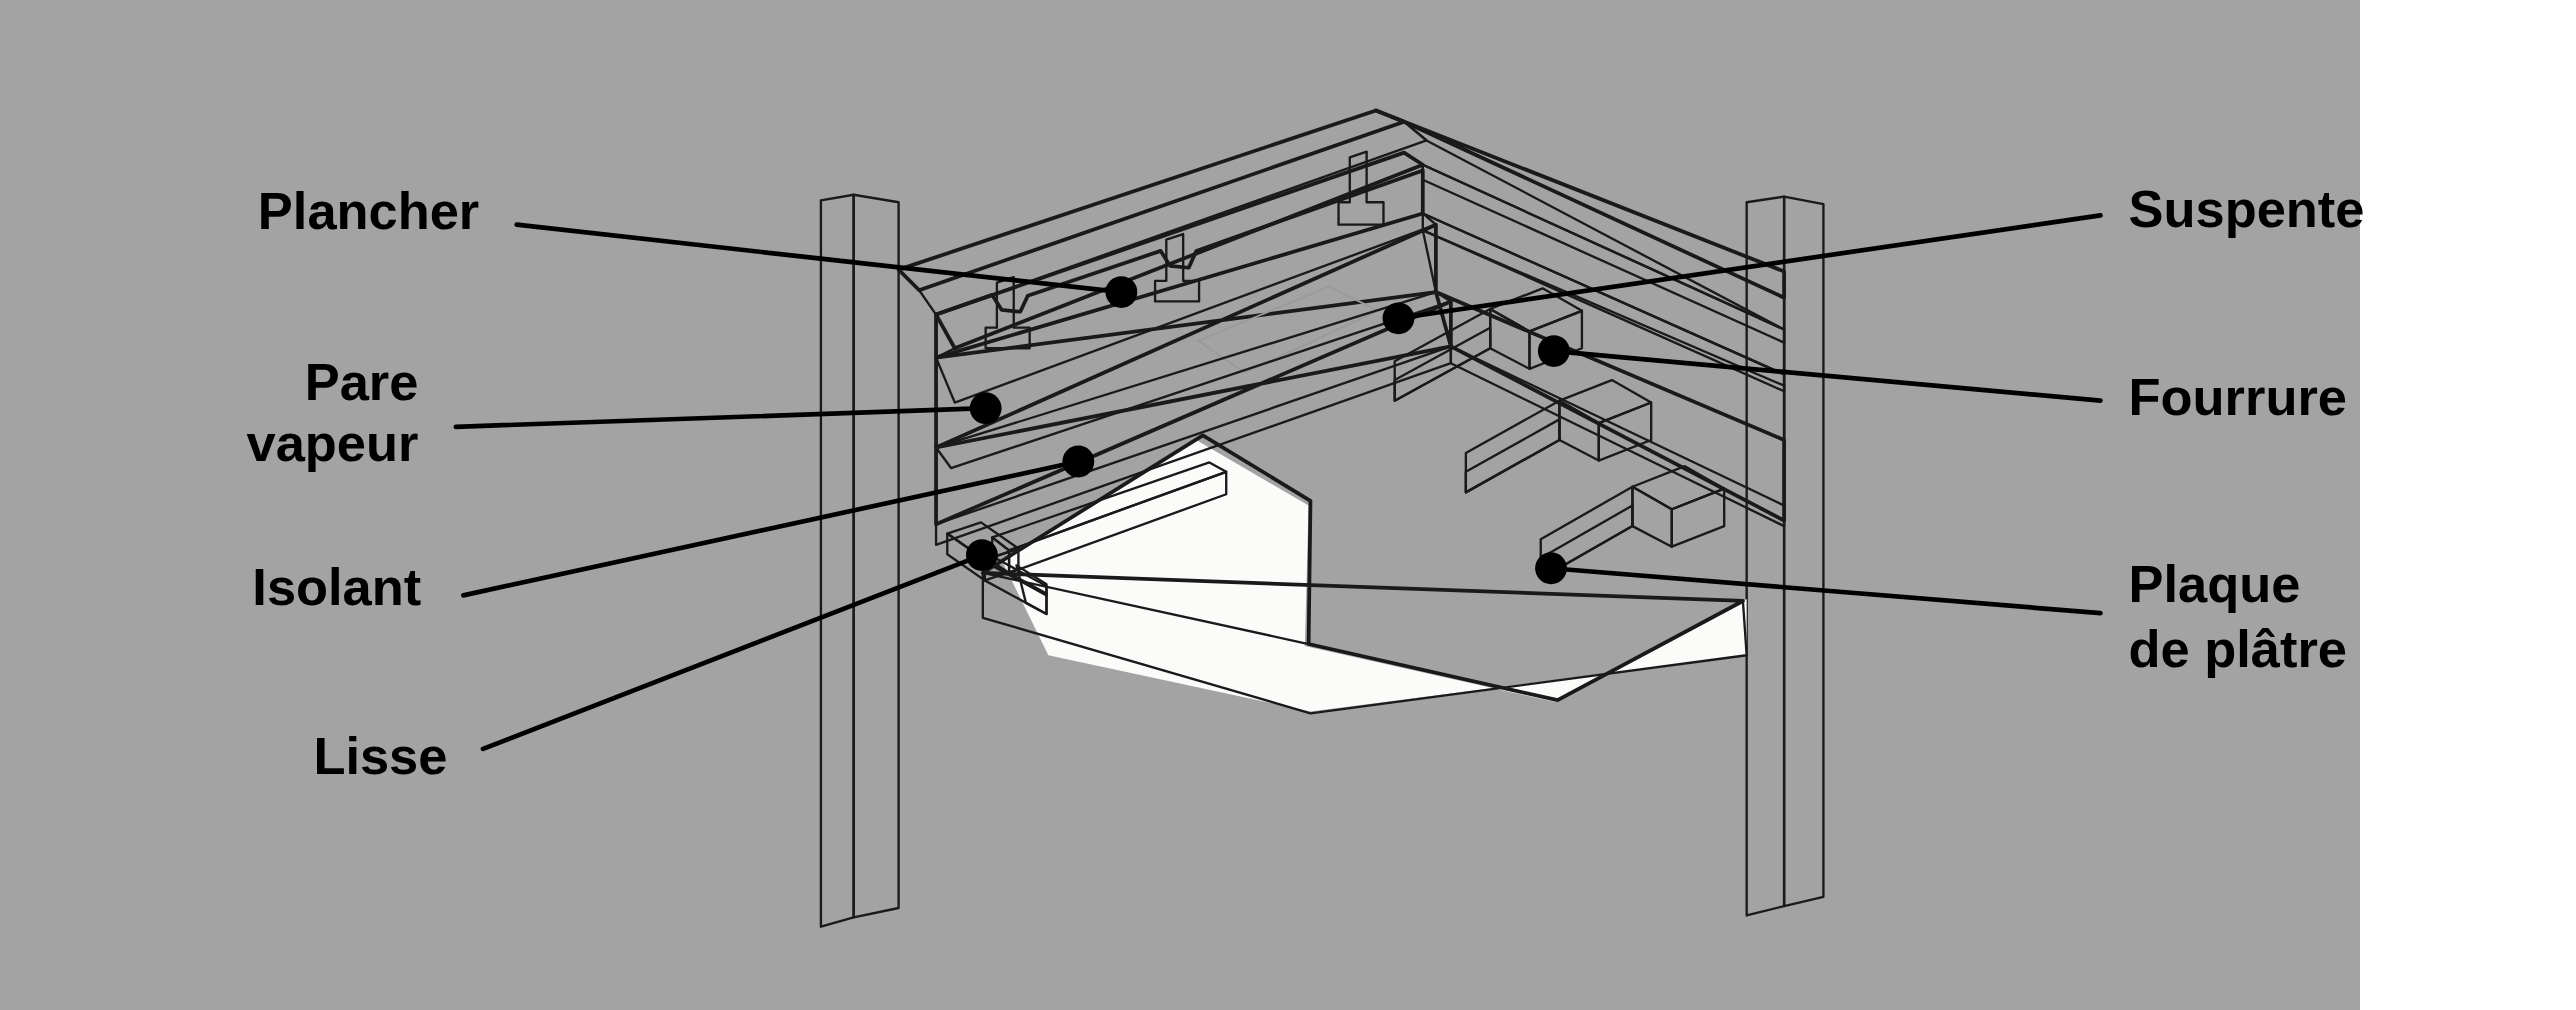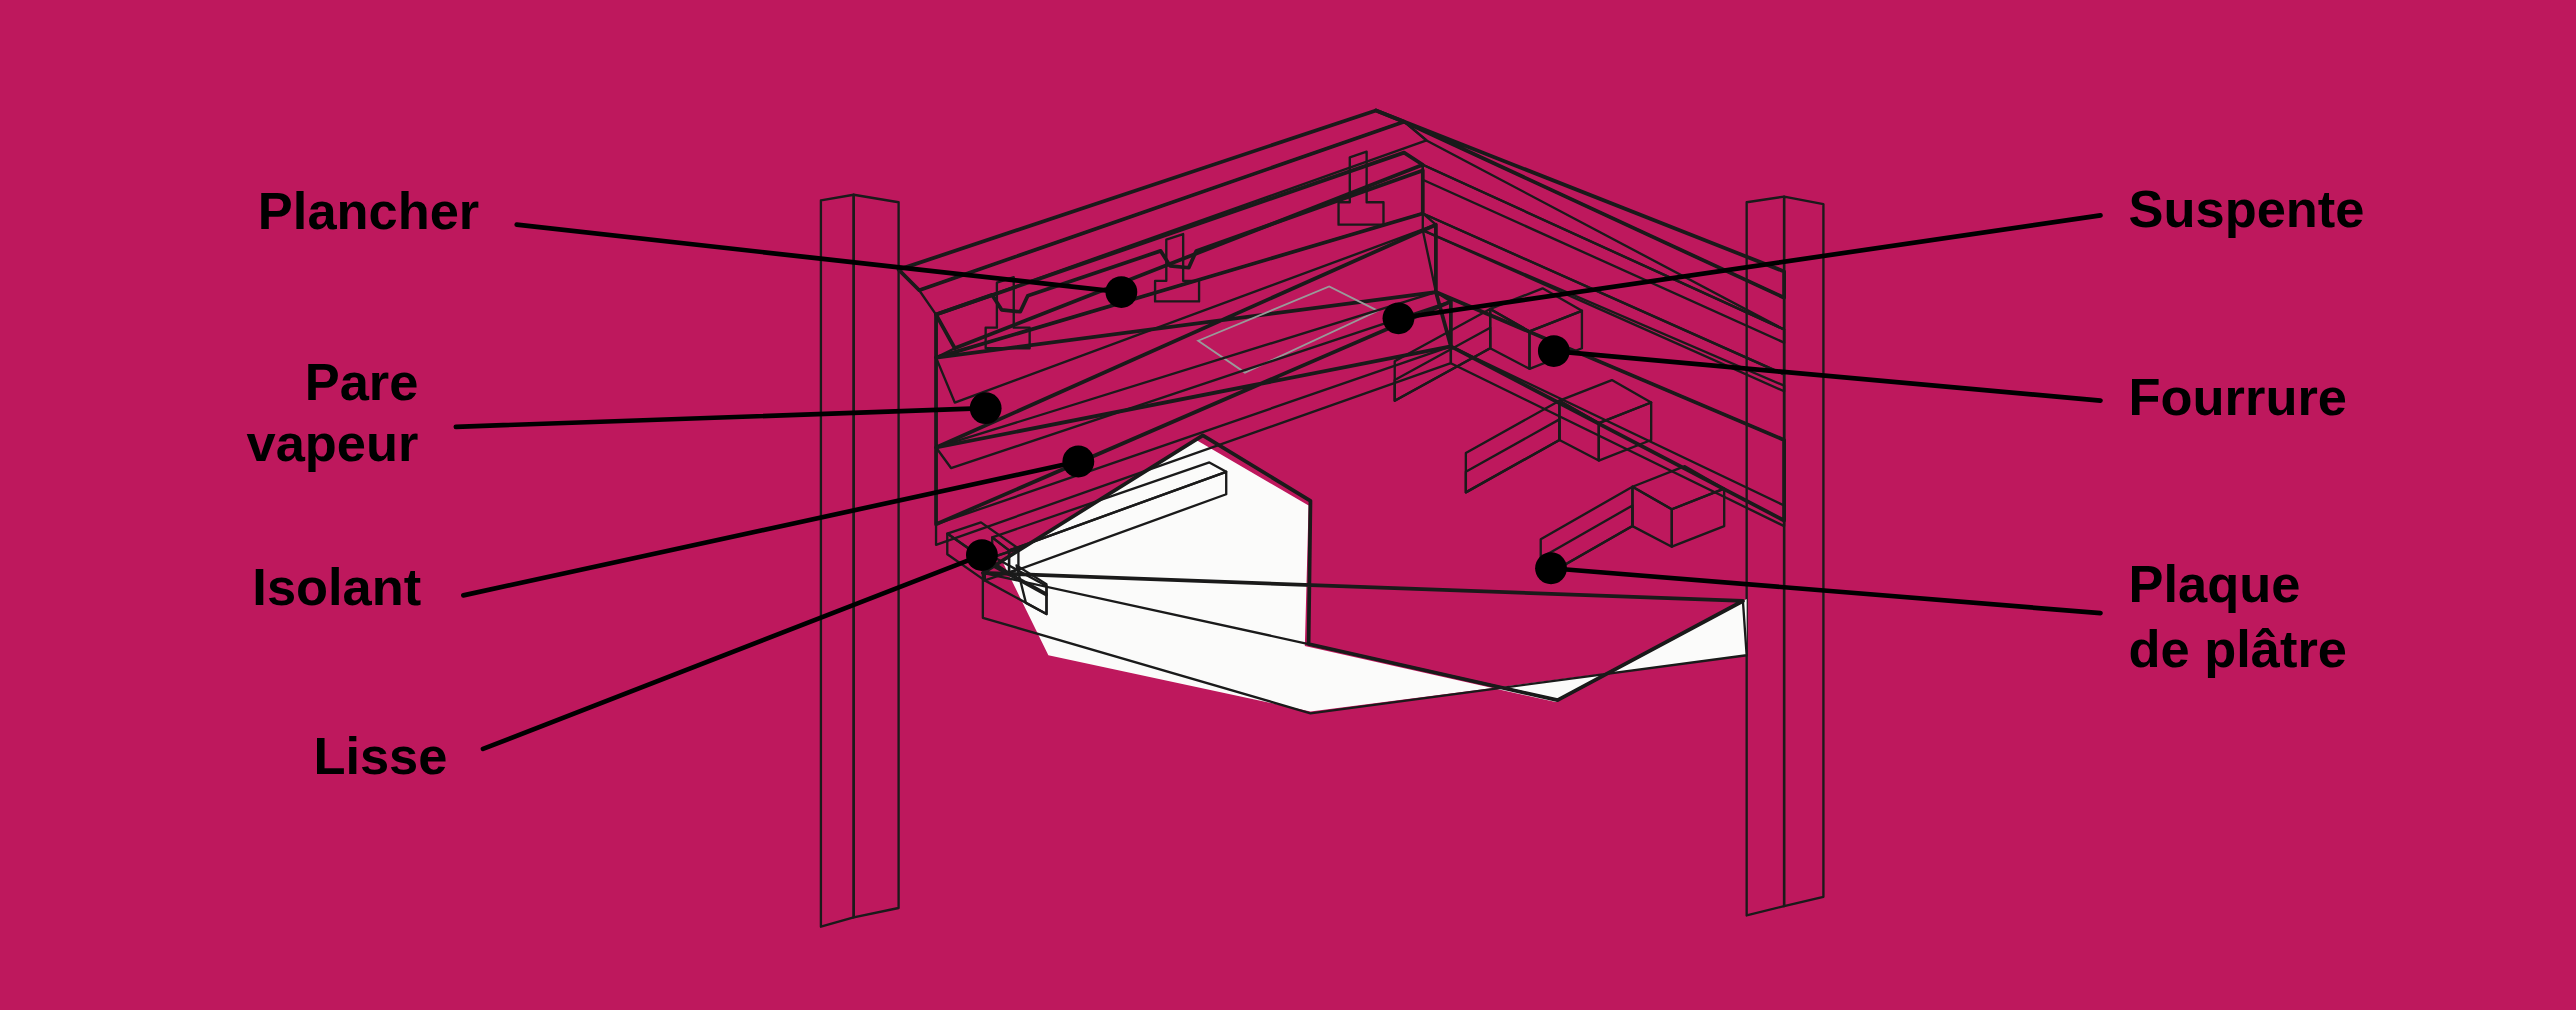--- a/index.html
+++ b/index.html
@@ -9,23 +9,23 @@
     background: #ffffff;
   }
   body {
     width: 2576px;
     height: 1011px;
     overflow: hidden;
     font-family: "Liberation Sans", sans-serif;
   }
   #diagram-root {
     position: relative;
-    width: 2576px;
+    width: 2360px;
     height: 1011px;
-    background: #be185d;
+    background: #a3a3a3;
   }
   svg.scene {
     display: block;
     width: 2576px;
     height: 1011px;
   }
   .callout-text {
     font-family: "Liberation Sans", sans-serif;
     font-size: 56px;
     font-weight: 700;

